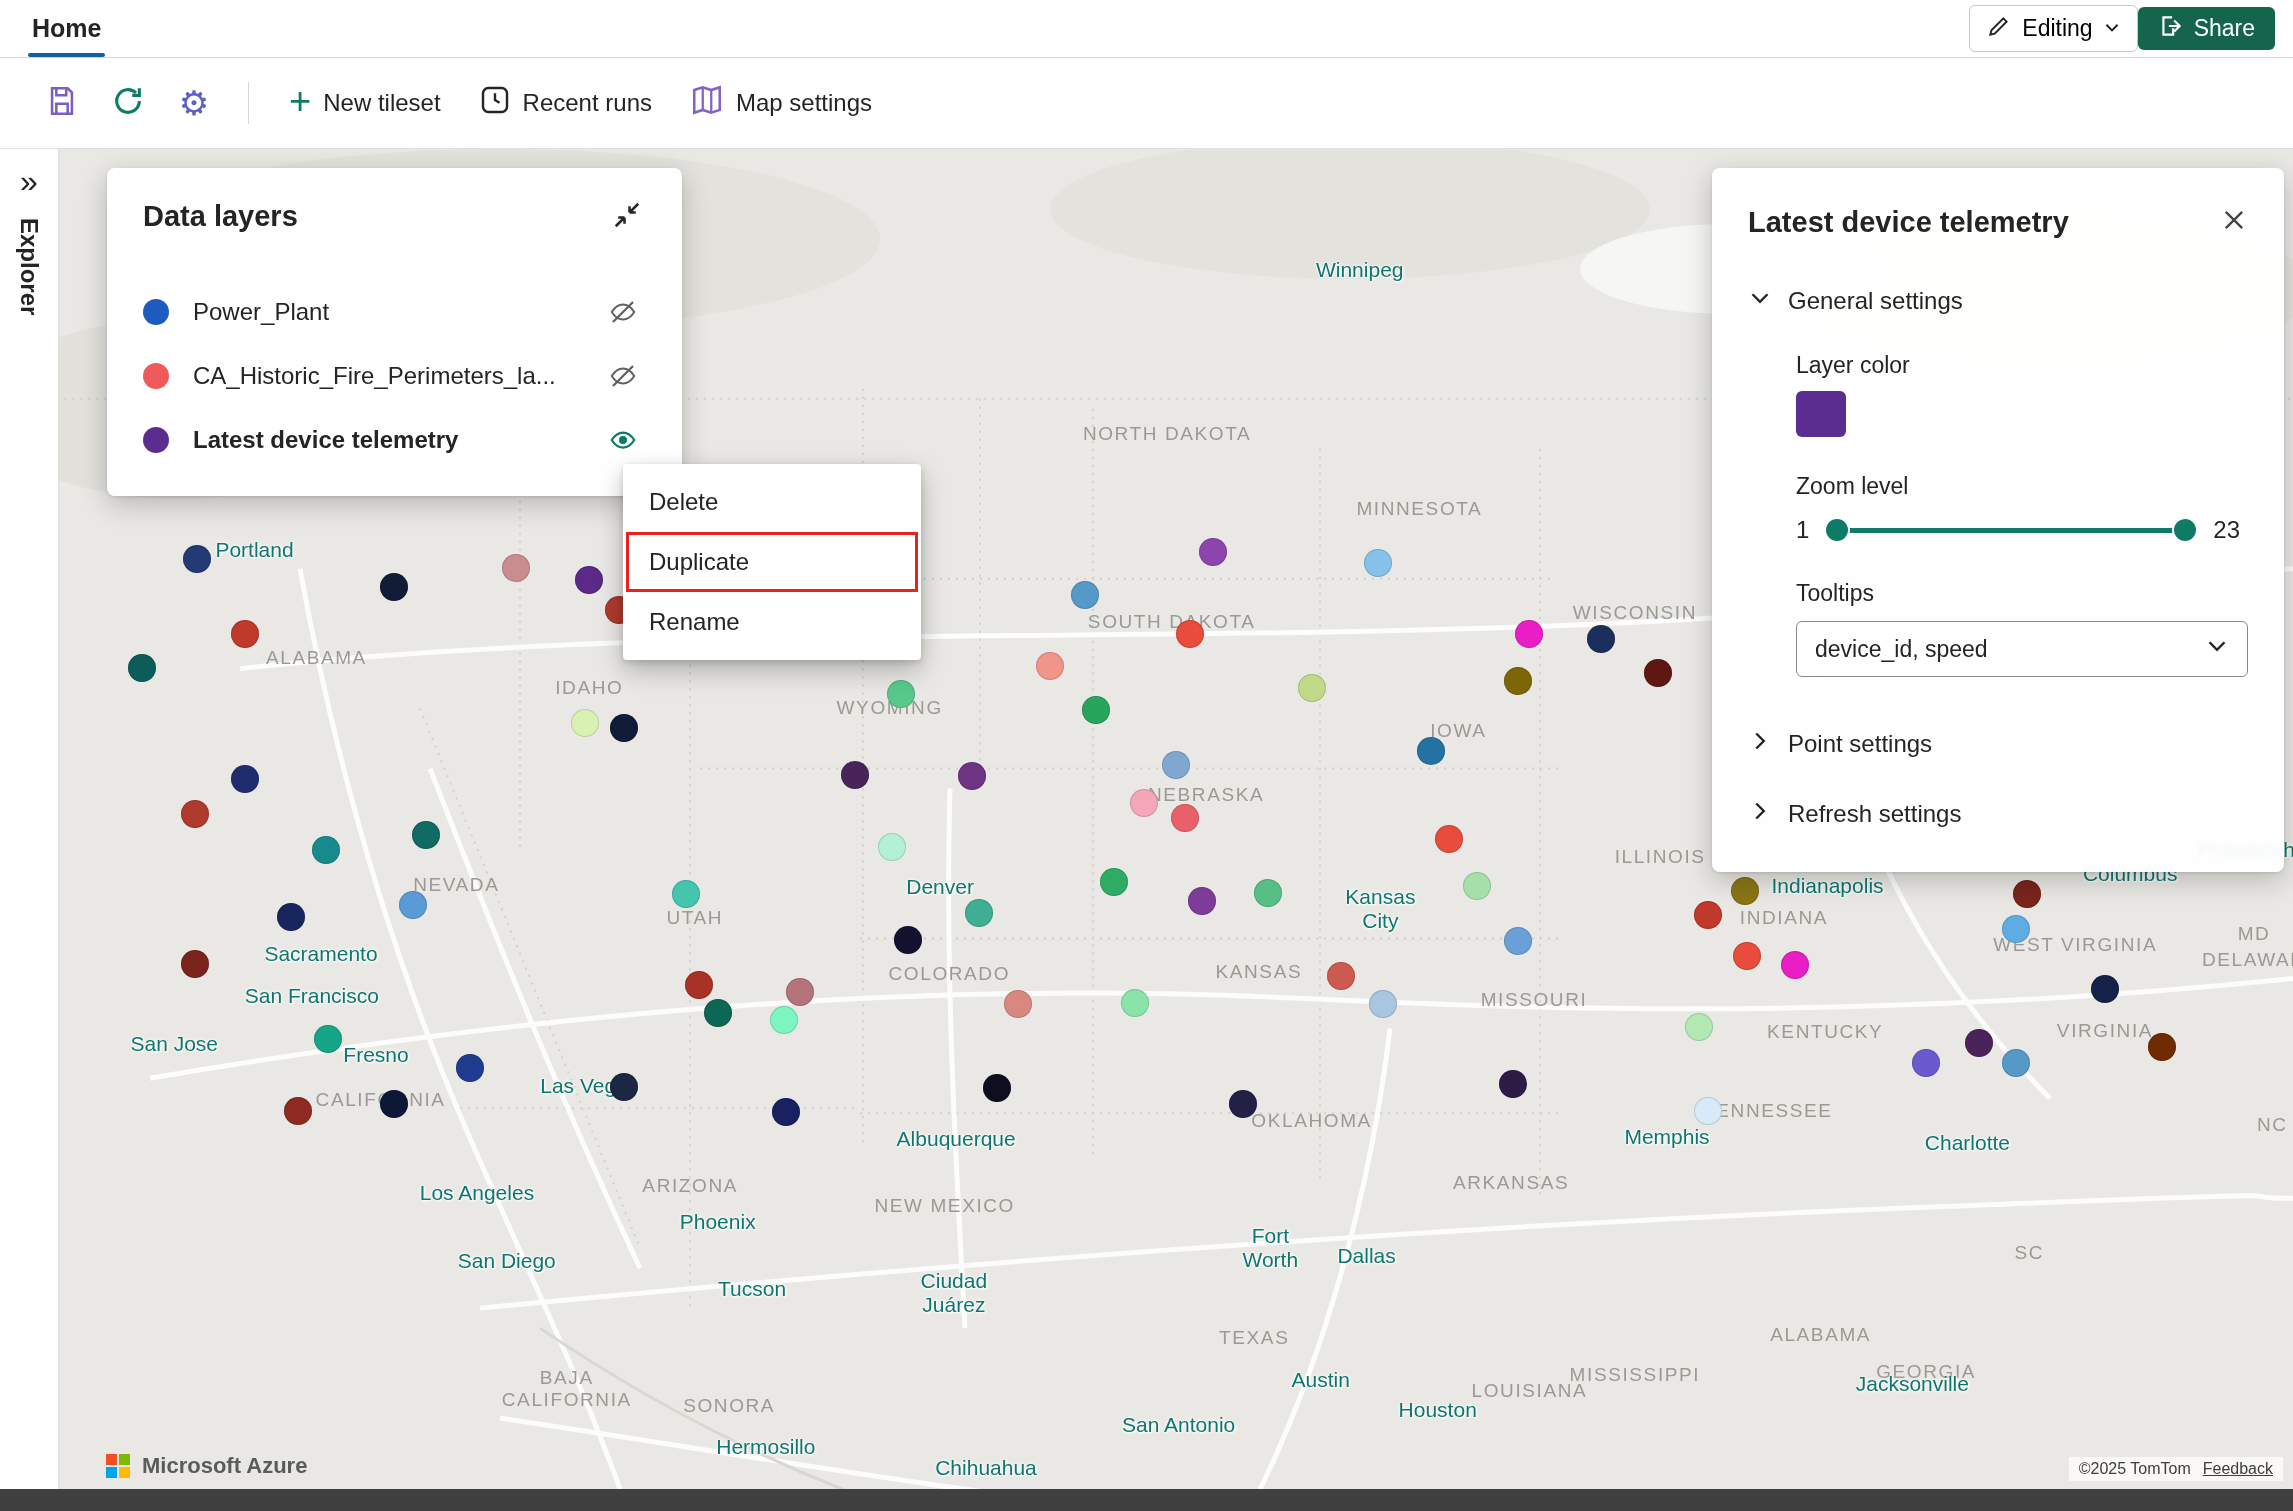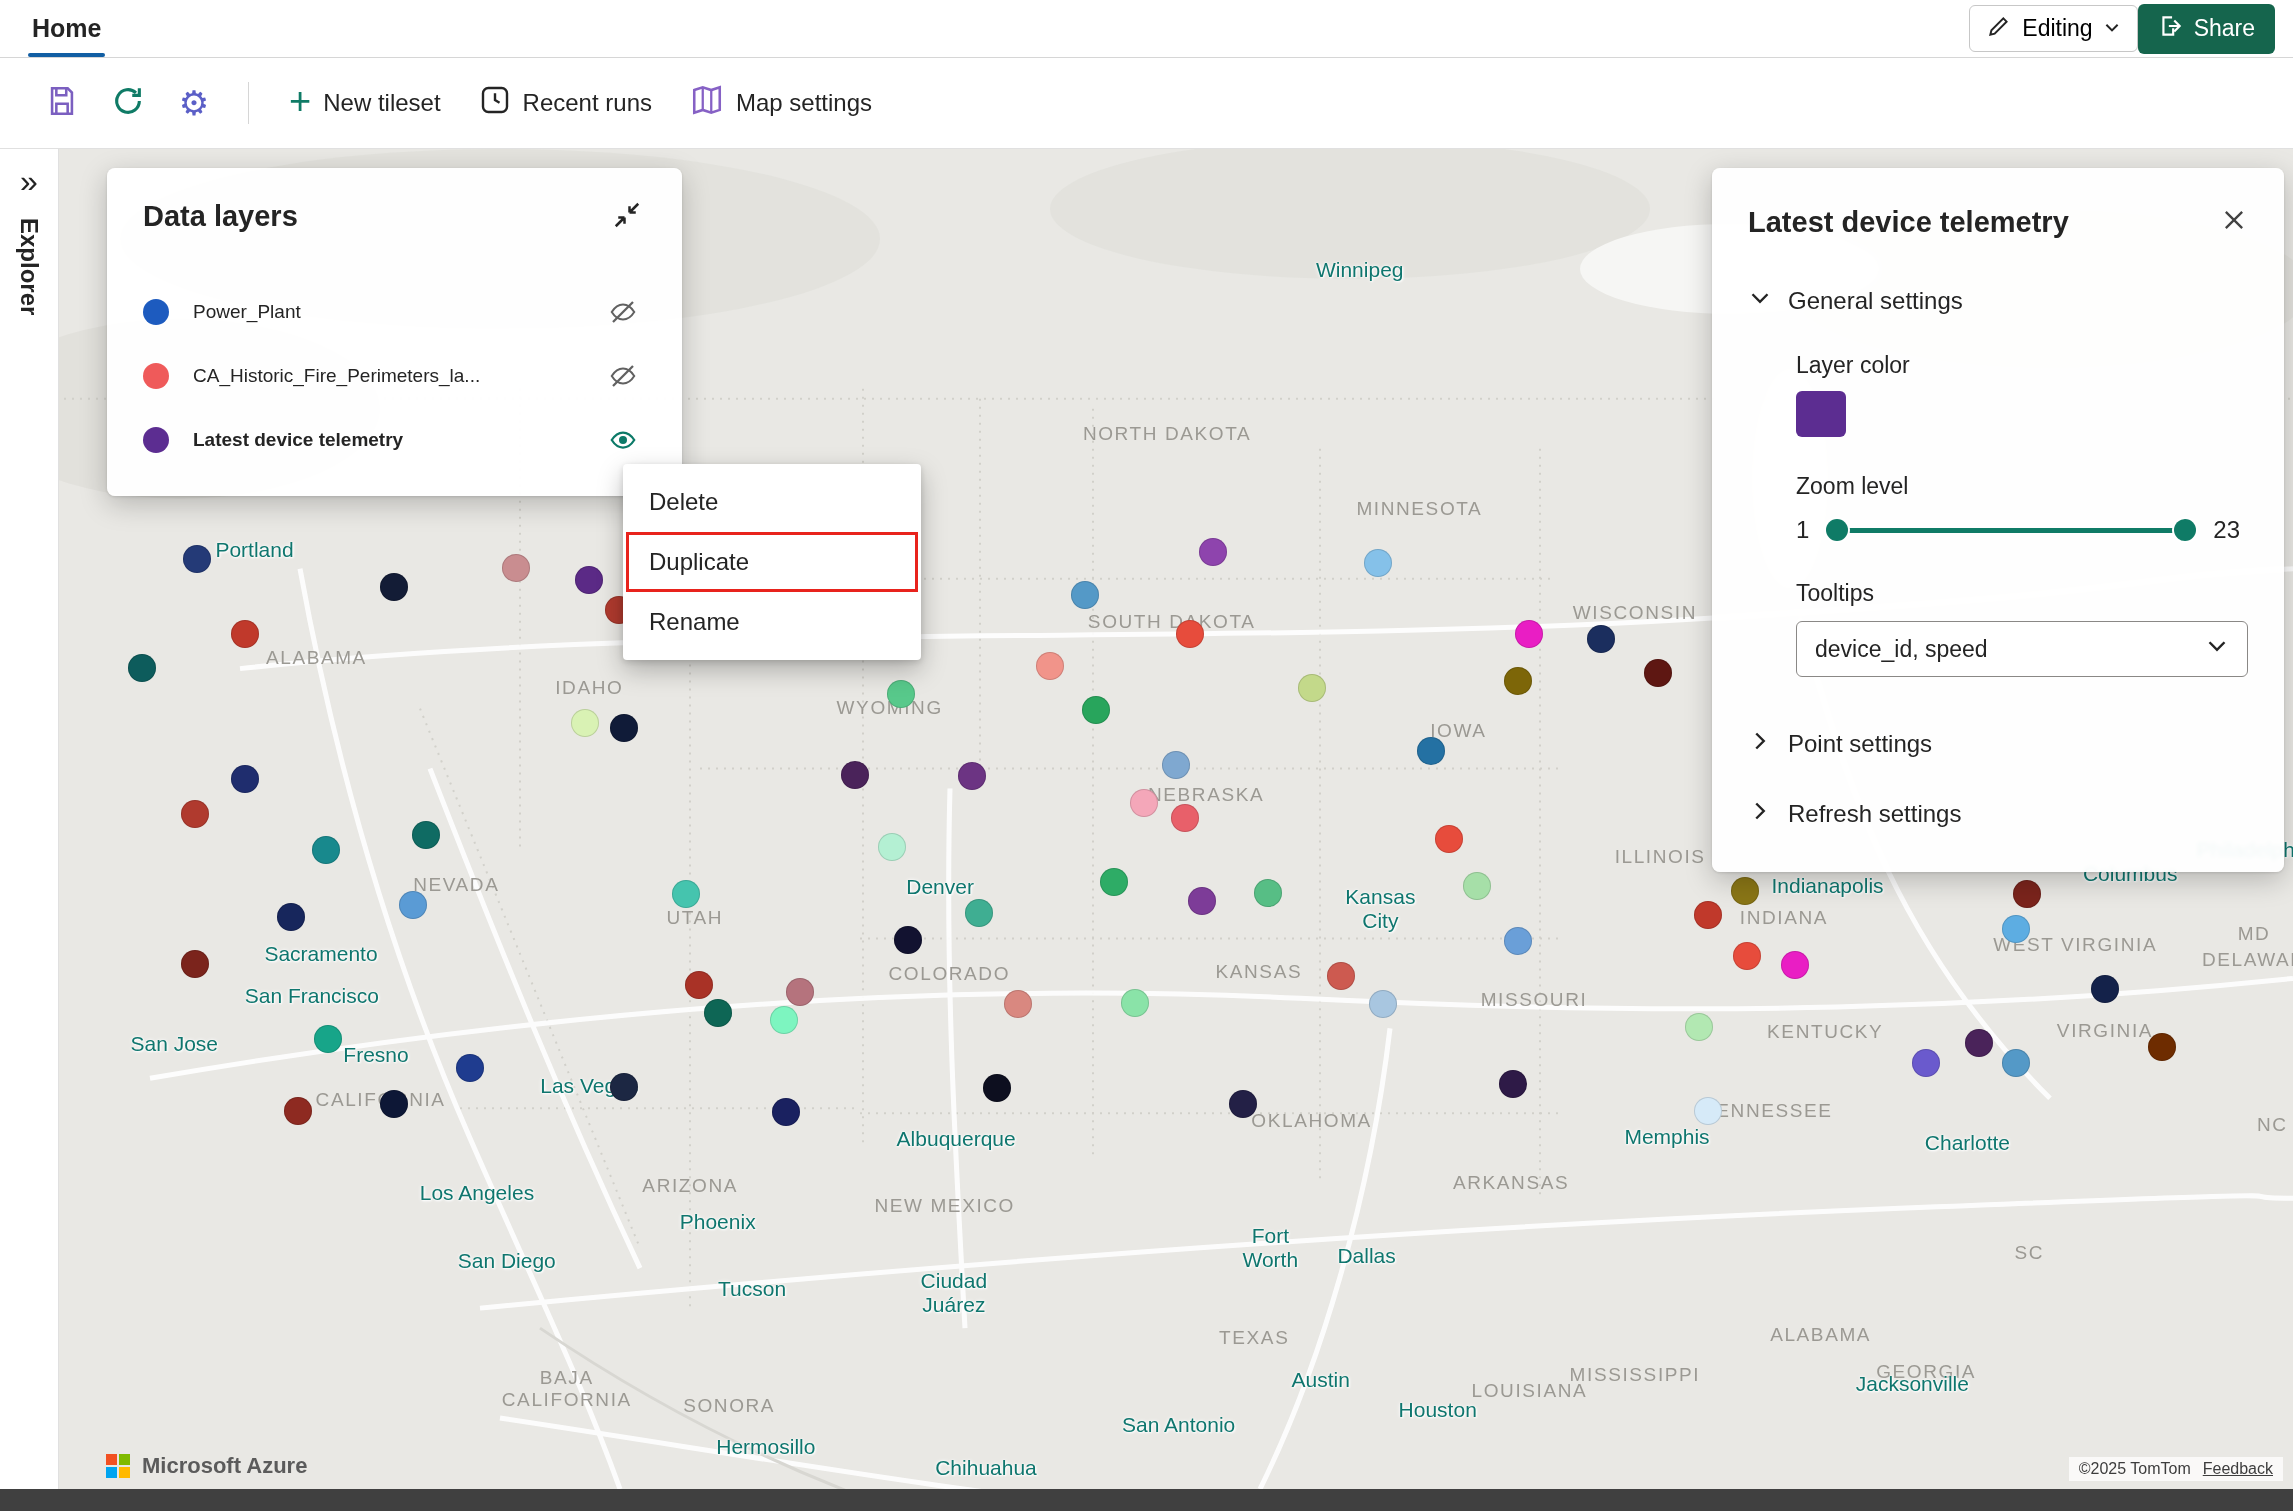--- a/index.html
+++ b/index.html
@@ -9,21 +9,21 @@
   
   .topbar { height: 58px; border-bottom: 1px solid #d6d6d6; display:flex; align-items:center;
     padding: 0 18px; position: relative; background:#fff; }
   .home-tab { font-size: 25px; font-weight: 600; padding: 0 14px; height: 100%;
     display:flex; align-items:center; position: relative; }
   .home-tab::after { content:""; position:absolute; left:10px; right:10px; bottom:0;
     height:4px; border-radius:3px; background:#115ea3; }
   .topbar-right { margin-left:auto; display:flex; align-items:center; }
   .editing-btn { height:47px; padding:0 16px; border:1px solid #c7c7c7; border-radius:6px;
     background:#fff; display:flex; align-items:center; gap:10px; font-size:23px; }
-  .share-btn { height:50px; padding:0 20px; border:none; border-radius:6px;
+  .share-btn { height:43px; padding:0 20px; border:none; border-radius:6px;
     background:#15654d; color:#fff; display:flex; align-items:center; gap:10px; font-size:23px; }
 
   
   .toolbar { height: 91px; border-bottom:1px solid #e0e0e0; display:flex; align-items:center;
     padding: 0 34px; gap: 10px; background:#fff; }
   .icon-btn { width:56px; height:56px; display:grid; place-items:center; border-radius:6px; }
   .tb-divider { width:1px; height:42px; background:#d6d6d6; margin:0 16px; }
   .tb-action { display:flex; align-items:center; gap:12px; font-size:24px; padding:8px 14px; border-radius:6px; }
   .plus-glyph { font-size:38px; font-weight:300; color:#0f7b66; line-height:1; margin-top:-4px; }
   .gear-glyph { font-size:34px; color:#5b5fc7; line-height:1; }
@@ -60,21 +60,21 @@
   
   .layers-panel { position:absolute; left:107px; top:19px; width:575px; z-index:40;
     background:rgba(255,255,255,.97); border-radius:8px; padding:32px 36px 24px;
     box-shadow:0 8px 28px rgba(0,0,0,.22), 0 1px 3px rgba(0,0,0,.12); }
   .layers-head { display:flex; align-items:flex-start; height:48px; }
   .layers-title { font-size:29px; font-weight:700; }
   .collapse-btn { margin-left:auto; margin-right:4px; }
   .layers-list { margin-top:32px; }
   .layer-row { display:flex; align-items:center; height:64px; }
   .layer-dot { width:26px; height:26px; border-radius:50%; flex:0 0 auto; }
-  .layer-name { font-size:19px; margin-left:24px; }
+  .layer-name { font-size:24px; margin-left:24px; }
   .layer-row.active .layer-name { font-weight:700; }
   .eye-btn { margin-left:auto; margin-right:8px; display:grid; place-items:center; }
 
   
   .context-menu { position:absolute; left:623px; top:315px; width:298px; z-index:50;
     background:#fff; border-radius:4px; padding:8px 0;
     box-shadow:0 10px 26px rgba(0,0,0,.26), 0 2px 6px rgba(0,0,0,.14); }
   .menu-item { height:60px; display:flex; align-items:center; padding:0 26px; font-size:24px; }
   .menu-item.highlighted { border:3px solid var(--hl,#e8231d); margin:0 3px; padding:0 20px; }
 

